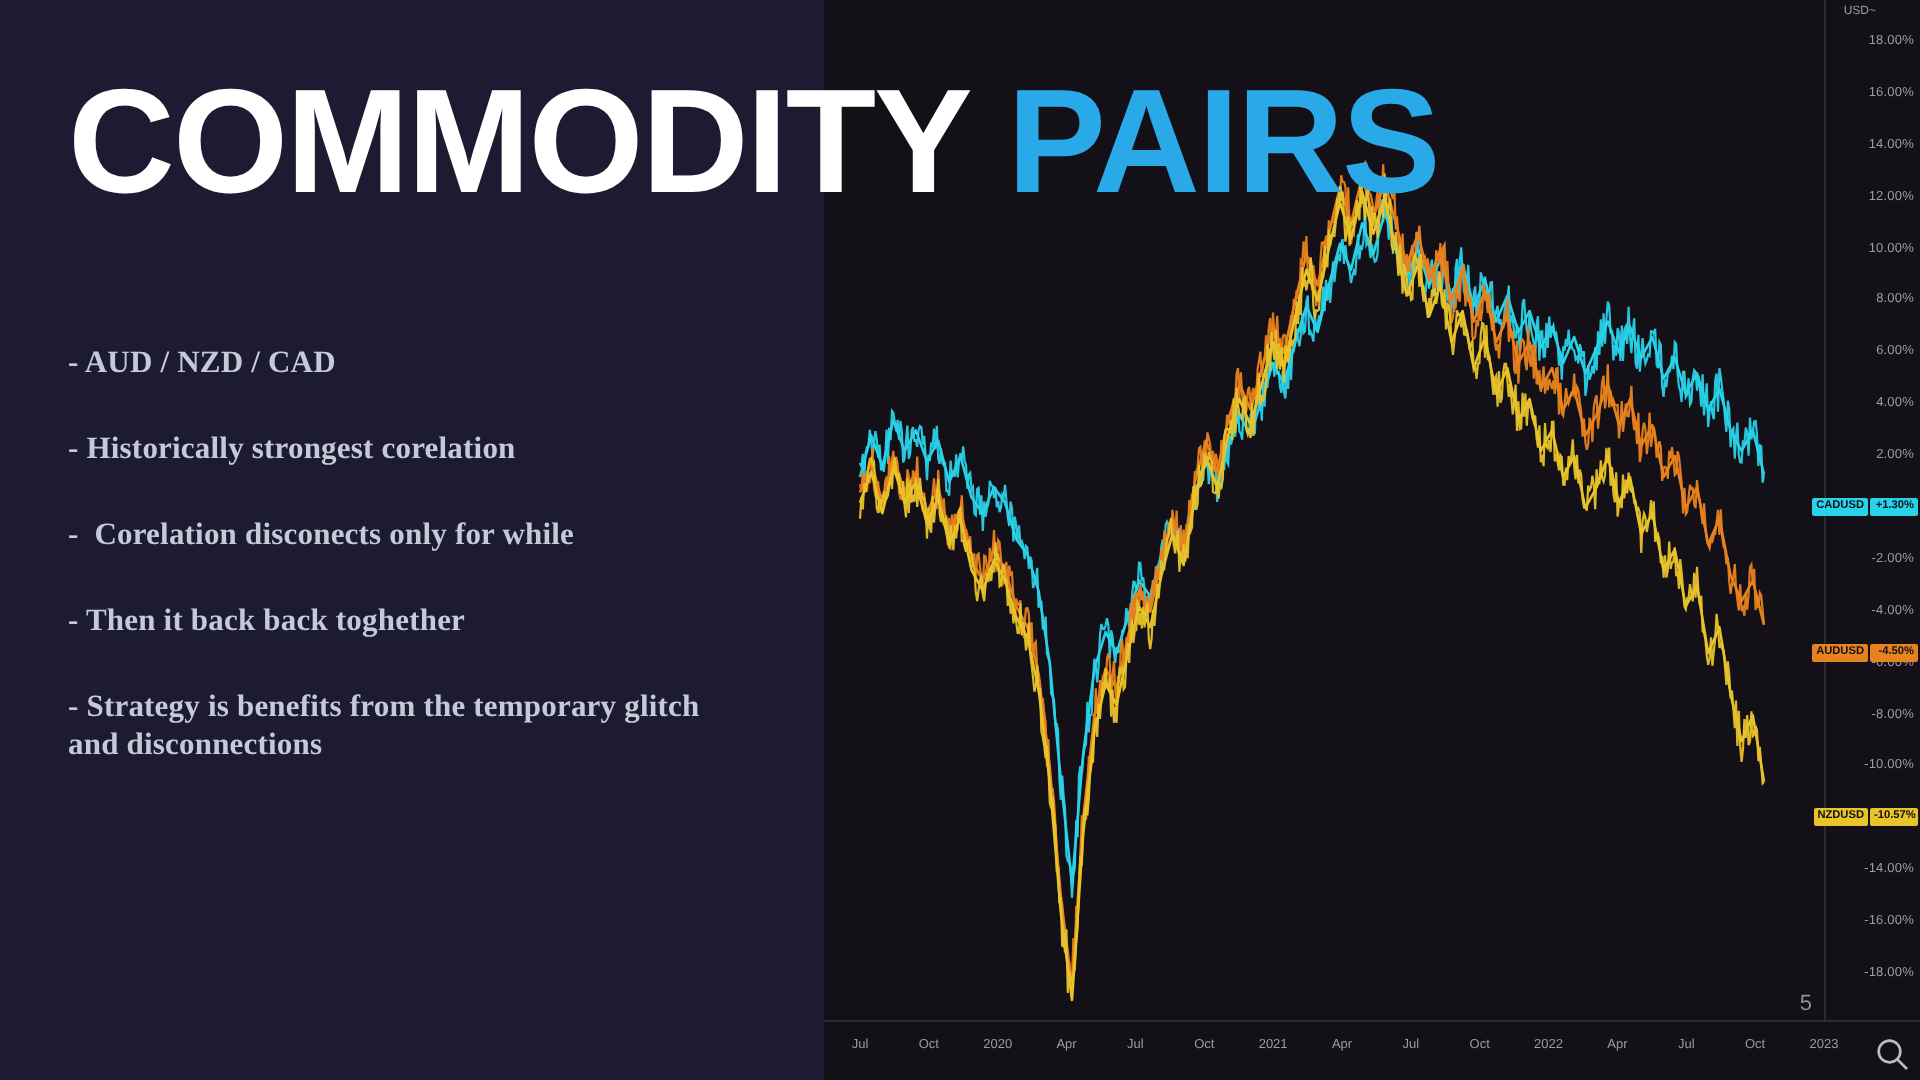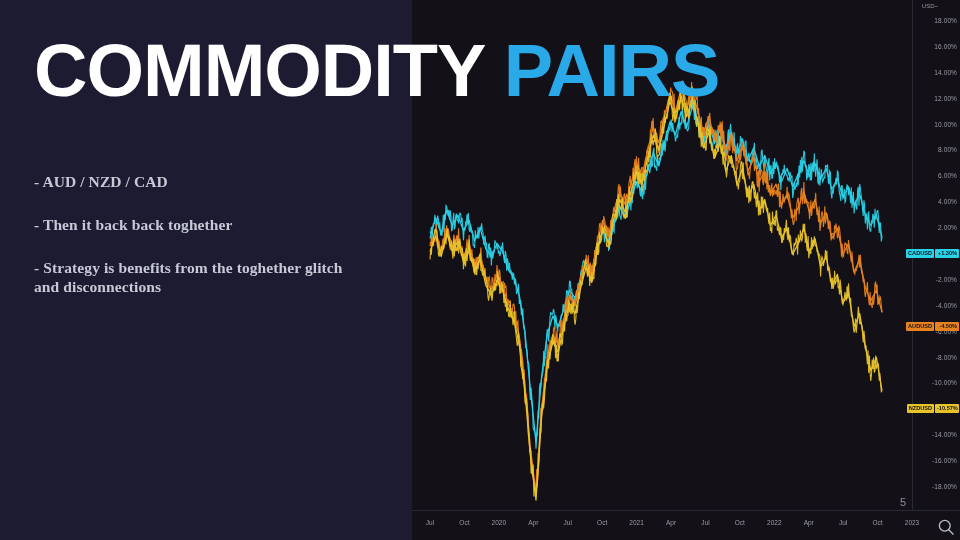--- a/index.html
+++ b/index.html
@@ -95,22 +95,24 @@
       <polyline points="18.0,259.4 18.7,248.5 19.4,254.7 20.1,241.6 20.8,246.2 21.5,240.4 22.2,233.3 22.9,229.6 23.6,229.0 24.3,232.2 25.0,231.2 25.7,242.8 26.4,254.3 27.1,256.5 27.8,249.3 28.5,251.8 29.2,250.3 29.9,245.6 30.6,249.2 31.3,249.3 32.0,247.7 32.6,241.9 33.3,239.0 34.0,244.5 34.7,232.6 35.4,228.8 36.1,235.2 36.8,239.2 37.5,236.5 38.2,246.5 38.9,246.8 39.6,240.5 40.3,252.8 41.0,258.7 41.7,239.1 42.4,256.5 43.1,240.3 43.8,251.3 44.5,247.4 45.2,250.9 45.9,238.6 46.6,253.5 47.3,244.3 48.0,238.9 48.7,246.8 49.4,249.1 50.1,248.8 50.8,252.1 51.5,269.3 52.2,253.6 52.9,264.1 53.6,266.4 54.3,248.1 55.0,261.3 55.7,253.3 56.4,248.0 57.1,239.6 57.8,256.7 58.5,261.0 59.2,256.8 59.9,262.6 60.5,260.4 61.2,259.0 61.9,266.1 62.6,274.2 63.3,262.6 64.0,269.3 64.7,275.1 65.4,262.7 66.1,269.2 66.8,261.1 67.5,255.5 68.2,254.2 68.9,270.3 69.6,270.1 70.3,273.5 71.0,275.9 71.7,271.0 72.4,270.5 73.1,276.1 73.8,276.6 74.5,283.1 75.2,284.7 75.9,296.1 76.6,300.6 77.3,294.9 78.0,289.8 78.7,288.3 79.4,297.3 80.1,300.6 80.8,292.0 81.5,286.6 82.2,291.1 82.9,283.9 83.6,290.5 84.3,282.8 85.0,286.2 85.7,271.0 86.4,279.9 87.1,276.8 87.8,293.1 88.5,292.4 89.1,285.2 89.8,281.9 90.5,289.8 91.2,289.7 91.9,303.0 92.6,294.6 93.3,306.8 94.0,301.0 94.7,311.7 95.4,305.5 96.1,311.0 96.8,316.4 97.5,316.5 98.2,301.6 98.9,317.6 99.6,311.0 100.3,316.0 101.0,325.2 101.7,320.9 102.4,311.3 103.1,327.1 103.8,332.6 104.5,338.6 105.2,345.8 105.9,343.2 106.6,332.4 107.3,346.4 108.0,343.9 108.7,365.9 109.4,368.5 110.1,372.9 110.8,379.1 111.5,372.5 112.2,384.4 112.9,401.5 113.6,404.1 114.3,398.4 115.0,408.5 115.7,413.4 116.4,436.2 117.0,432.9 117.7,451.7 118.4,448.3 119.1,473.4 119.8,466.9 120.5,476.3 121.2,464.6 121.9,496.5 122.6,485.4 123.3,491.0 124.0,488.5 124.7,487.6 125.4,483.1 126.1,471.7 126.8,463.9 127.5,442.7 128.2,428.0 128.9,432.8 129.6,413.1 130.3,404.7 131.0,403.6 131.7,407.7 132.4,399.2 133.1,386.0 133.8,379.4 134.5,381.3 135.2,364.4 135.9,359.2 136.6,368.5 137.3,351.7 138.0,359.5 138.7,348.9 139.4,341.9 140.1,342.8 140.8,334.3 141.5,342.3 142.2,344.0 142.9,338.2 143.6,358.3 144.3,344.9 145.0,361.4 145.6,353.6 146.3,361.4 147.0,344.5 147.7,334.8 148.4,336.0 149.1,333.1 149.8,344.6 150.5,343.5 151.2,328.7 151.9,321.6 152.6,331.5 153.3,316.0 154.0,309.8 154.7,321.5 155.4,315.3 156.1,315.1 156.8,299.7 157.5,312.4 158.2,306.4 158.9,314.2 159.6,303.5 160.3,313.7 161.0,305.6 161.7,301.5 162.4,319.5 163.1,324.6 163.8,319.4 164.5,304.9 165.2,313.0 165.9,305.0 166.6,291.9 167.3,299.2 168.0,291.1 168.7,280.0 169.4,283.6 170.1,284.3 170.8,276.2 171.5,269.4 172.2,268.5 172.9,261.9 173.5,259.0 174.2,266.8 174.9,272.5 175.6,276.7 176.3,269.1 177.0,265.3 177.7,285.9 178.4,275.7 179.1,281.2 179.8,272.1 180.5,280.9 181.2,277.8 181.9,278.3 182.6,262.0 183.3,265.6 184.0,263.8 184.7,243.6 185.4,243.4 186.1,255.0 186.8,252.0 187.5,232.4 188.2,243.5 188.9,240.8 189.6,239.9 190.3,226.4 191.0,232.5 191.7,232.0 192.4,226.1 193.1,229.6 193.8,230.4 194.5,246.0 195.2,246.4 195.9,246.6 196.6,240.5 197.3,249.3 198.0,242.1 198.7,243.1 199.4,239.7 200.1,218.2 200.8,214.8 201.5,214.6 202.1,214.6 202.8,217.0 203.5,210.0 204.2,219.8 204.9,199.1 205.6,216.3 206.3,194.0 207.0,202.1 207.7,207.0 208.4,207.4 209.1,208.9 209.8,199.6 210.5,198.1 211.2,214.9 211.9,217.2 212.6,214.1 213.3,219.0 214.0,201.5 214.7,218.0 215.4,205.7 216.1,199.2 216.8,197.5 217.5,186.6 218.2,202.8 218.9,197.6 219.6,199.7 220.3,197.8 221.0,192.6 221.7,171.9 222.4,175.1 223.1,185.4 223.8,166.0 224.5,174.8 225.2,179.9 225.9,165.2 226.6,184.3 227.3,171.8 228.0,184.8 228.7,173.5 229.4,181.6 230.0,191.1 230.7,172.9 231.4,175.5 232.1,181.3 232.8,177.2 233.5,169.4 234.2,172.2 234.9,170.3 235.6,169.0 236.3,150.8 237.0,162.0 237.7,149.8 238.4,157.4 239.1,133.6 239.8,143.3 240.5,139.8 241.2,145.2 241.9,140.4 242.6,139.8 243.3,128.8 244.0,133.6 244.7,153.3 245.4,159.1 246.1,155.1 246.8,155.4 247.5,154.8 248.2,145.0 248.9,137.5 249.6,139.0 250.3,123.2 251.0,131.9 251.7,133.6 252.4,114.5 253.1,122.9 253.8,117.5 254.5,117.9 255.2,118.0 255.9,110.8 256.6,99.1 257.3,101.4 258.0,92.9 258.6,100.6 259.3,95.8 260.0,107.8 260.7,120.8 261.4,116.7 262.1,107.9 262.8,122.8 263.5,111.3 264.2,112.0 264.9,109.5 265.6,112.0 266.3,100.0 267.0,106.3 267.7,110.1 268.4,86.9 269.1,101.4 269.8,101.1 270.5,109.8 271.2,96.3 271.9,95.1 272.6,103.9 273.3,122.2 274.0,103.2 274.7,113.3 275.4,106.3 276.1,111.4 276.8,119.0 277.5,111.1 278.2,105.9 278.9,103.1 279.6,108.8 280.3,86.8 281.0,98.0 281.7,107.6 282.4,102.6 283.1,99.4 283.8,122.7 284.5,125.2 285.2,124.1 285.9,116.0 286.5,127.8 287.2,137.9 287.9,122.2 288.6,131.2 289.3,146.9 290.0,132.0 290.7,135.6 291.4,139.1 292.1,147.8 292.8,143.1 293.5,150.0 294.2,149.6 294.9,128.7 295.6,127.4 296.3,130.9 297.0,129.7 297.7,143.5 298.4,127.1 299.1,145.4 299.8,150.8 300.5,147.2 301.2,152.6 301.9,158.9 302.6,149.0 303.3,156.1 304.0,144.8 304.7,147.9 305.4,143.9 306.1,151.9 306.8,147.4 307.5,135.7 308.2,140.7 308.9,151.7 309.6,154.1 310.3,144.6 311.0,164.7 311.7,152.0 312.4,153.1 313.1,159.0 313.8,171.0 314.5,177.4 315.1,171.5 315.8,163.9 316.5,155.2 317.2,157.5 317.9,157.0 318.6,163.7 319.3,155.3 320.0,167.2 320.7,167.4 321.4,164.7 322.1,168.5 322.8,175.0 323.5,171.8 324.2,170.5 324.9,184.9 325.6,183.6 326.3,189.4 327.0,181.8 327.7,181.7 328.4,167.1 329.1,161.5 329.8,162.0 330.5,178.9 331.2,162.5 331.9,180.1 332.6,177.5 333.3,183.4 334.0,190.3 334.7,197.4 335.4,189.1 336.1,187.8 336.8,203.3 337.5,185.5 338.2,201.4 338.9,199.3 339.6,186.1 340.3,181.9 341.0,181.9 341.7,190.4 342.4,198.5 343.0,192.1 343.7,199.2 344.4,207.2 345.1,201.4 345.8,192.3 346.5,215.5 347.2,200.6 347.9,214.6 348.6,214.2 349.3,196.4 350.0,208.4 350.7,196.8 351.4,212.9 352.1,201.8 352.8,202.7 353.5,204.5 354.2,208.9 354.9,211.0 355.6,207.8 356.3,219.2 357.0,223.8 357.7,212.6 358.4,231.1 359.1,227.4 359.8,233.1 360.5,211.5 361.2,223.3 361.9,224.2 362.6,220.1 363.3,226.0 364.0,211.0 364.7,210.9 365.4,230.7 366.1,226.9 366.8,231.1 367.5,235.2 368.2,227.5 368.9,228.5 369.6,242.3 370.3,242.4 371.0,233.8 371.6,240.1 372.3,228.0 373.0,232.2 373.7,227.2 374.4,219.7 375.1,233.6 375.8,239.7 376.5,227.4 377.2,241.7 377.9,234.8 378.6,237.5 379.3,249.7 380.0,253.6 380.7,253.1 381.4,255.4 382.1,242.8 382.8,245.0 383.5,243.7 384.2,237.9 384.9,242.2 385.6,254.6 386.3,234.6 387.0,241.5 387.7,241.6 388.4,230.2 389.1,239.1 389.8,240.8 390.5,237.7 391.2,223.9 391.9,231.6 392.6,223.8 393.3,242.9 394.0,233.5 394.7,246.8 395.4,251.2 396.1,236.1 396.8,258.3 397.5,252.7 398.2,251.6 398.9,254.1 399.5,237.3 400.2,249.2 400.9,239.8 401.6,246.7 402.3,236.3 403.0,244.7 403.7,245.7 404.4,244.8 405.1,251.1 405.8,250.7 406.5,255.2 407.2,254.2 407.9,256.3 408.6,276.5 409.3,260.7 410.0,256.8 410.7,258.6 411.4,266.0 412.1,261.9 412.8,258.7 413.5,250.1 414.2,259.8 414.9,250.7 415.6,270.8 416.3,268.3 417.0,267.1 417.7,270.0 418.4,281.6 419.1,277.9 419.8,288.9 420.5,277.7 421.2,288.8 421.9,285.3 422.6,270.8 423.3,284.5 424.0,281.3 424.7,280.9 425.4,273.7 426.1,288.1 426.8,285.5 427.5,294.4 428.1,279.5 428.8,286.0 429.5,294.2 430.2,303.2 430.9,304.6 431.6,299.0 432.3,298.8 433.0,292.1 433.7,296.5 434.4,300.7 435.1,286.4 435.8,298.8 436.5,283.4 437.2,295.7 437.9,302.4 438.6,297.8 439.3,315.5 440.0,316.4 440.7,319.9 441.4,328.0 442.1,332.4 442.8,329.6 443.5,318.6 444.2,332.9 444.9,325.6 445.6,319.4 446.3,306.9 447.0,313.4 447.7,324.0 448.4,320.8 449.1,324.5 449.8,325.2 450.5,333.3 451.2,342.5 451.9,330.7 452.6,336.9 453.3,349.1 454.0,345.3 454.7,354.5 455.4,364.1 456.0,350.3 456.7,373.0 457.4,355.4 458.1,373.1 458.8,380.9 459.5,374.3 460.2,359.5 460.9,369.0 461.6,357.5 462.3,372.6 463.0,370.6 463.7,355.6 464.4,368.0 465.1,367.2 465.8,362.9 466.5,365.1 467.2,380.6 467.9,373.4 468.6,382.0 469.3,391.7 470,390.9" fill="none" stroke="#e8c32a" stroke-width="1.1" opacity="0.95"></polyline>
     </svg>
 
   <div id="title">
     <span class="w1">COMMODITY</span>
     <span class="w2">PAIRS</span>
   </div>
 
   <div id="bullets">
       <div class="bullet">- AUD / NZD / CAD</div>
+      <div class="bullet">- Historically strongest corelation</div>
+      <div class="bullet">-  Corelation disconects only for while</div>
       <div class="bullet">- Then it back back toghether</div>
-      <div class="bullet">- Strategy is benefits from the toghether glitch
+      <div class="bullet">- Strategy is benefits from the temporary glitch
 and disconnections</div>
     </div>
 
   <div id="price-axis">
     <div id="axis-unit">USD~</div>
   <div class="p-tick" style="top: 16.9474px;">18.00%</div>
       <div class="p-tick" style="top: 42.8421px;">16.00%</div>
       <div class="p-tick" style="top: 68.7368px;">14.00%</div>
       <div class="p-tick" style="top: 94.6316px;">12.00%</div>
       <div class="p-tick" style="top: 120.526px;">10.00%</div>

